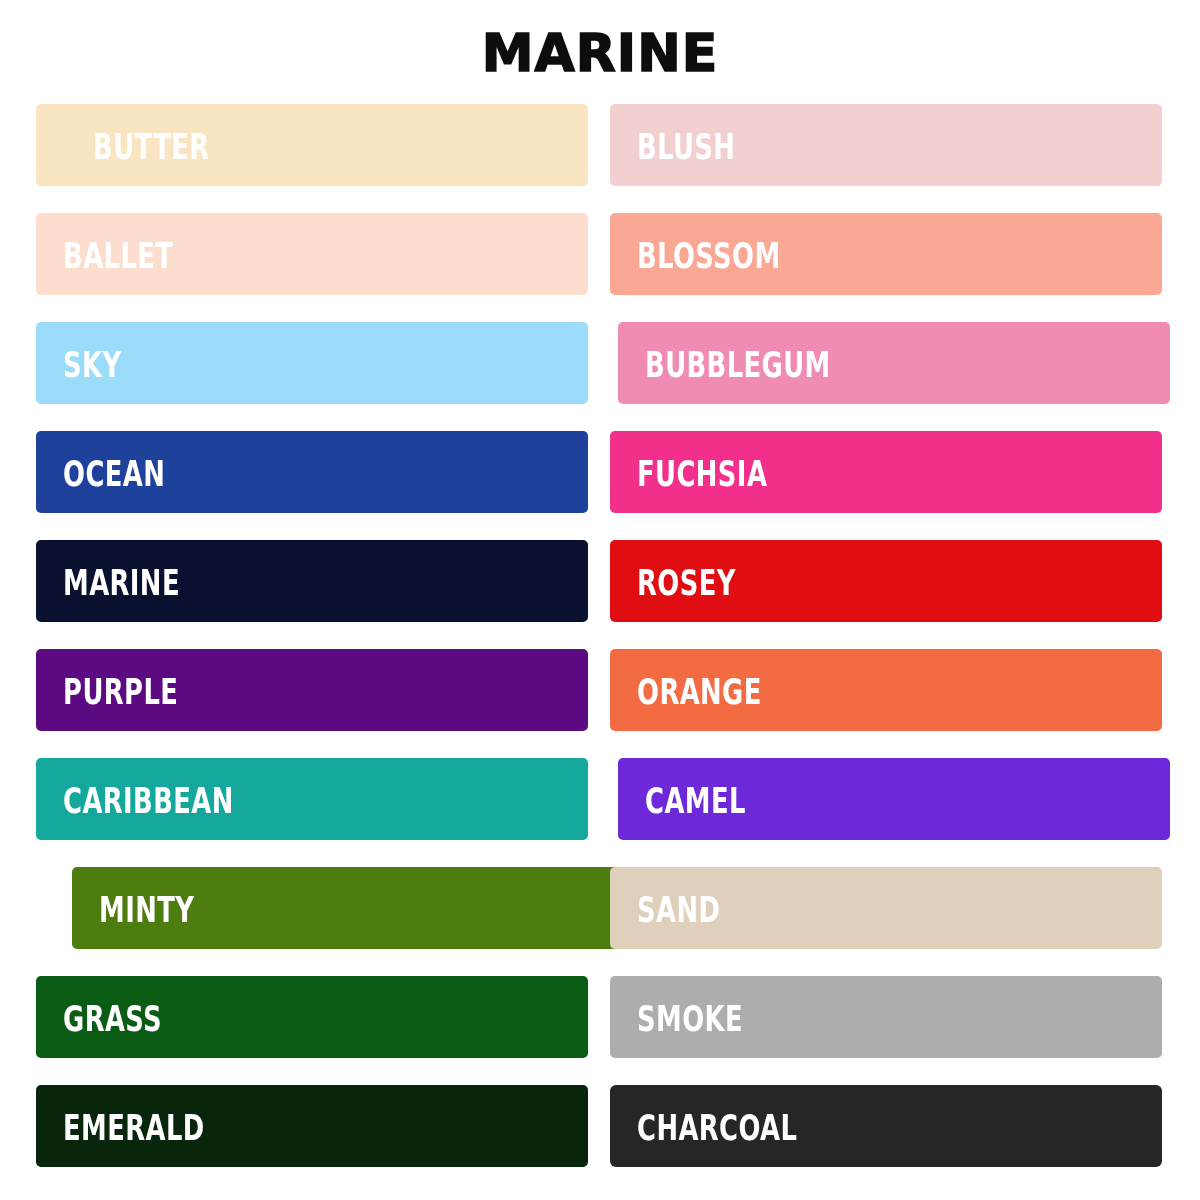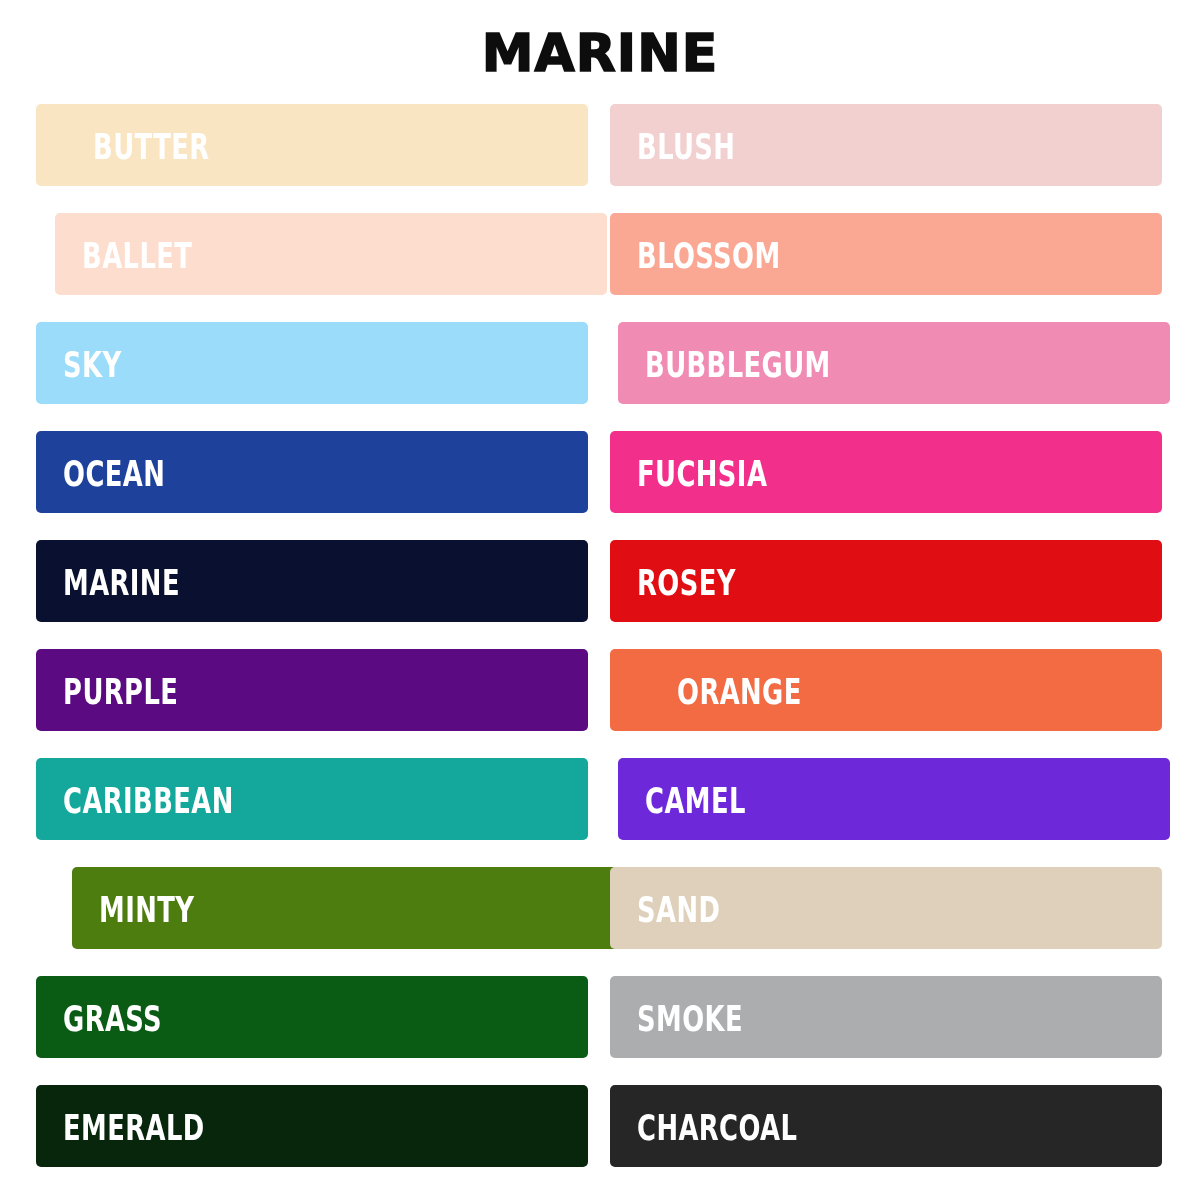--- a/index.html
+++ b/index.html
@@ -80,21 +80,21 @@
 
 <div class="page">
 
   <div class="page-title">MARINE</div>
 
   <div class="palette-grid">
 
   <div class="swatch" style="background-color: rgb(250, 229, 195); padding-left: 30px;">
         <span class="swatch-label">BUTTER</span>
       </div>
-      <div class="swatch" style="background-color: rgb(252, 221, 206); margin-left: 19px;">
+      <div class="swatch" style="background-color: rgb(252, 221, 206);">
         <span class="swatch-label">BALLET</span>
       </div>
       <div class="swatch" style="background-color: rgb(154, 220, 250);">
         <span class="swatch-label">SKY</span>
       </div>
       <div class="swatch" style="background-color: rgb(30, 66, 156);">
         <span class="swatch-label">OCEAN</span>
       </div>
       <div class="swatch" style="background-color: rgb(10, 17, 48);">
         <span class="swatch-label">MARINE</span>
@@ -122,30 +122,30 @@
       </div>
       <div class="swatch" style="background-color: rgb(240, 140, 180); margin-left: 8px;">
         <span class="swatch-label">BUBBLEGUM</span>
       </div>
       <div class="swatch" style="background-color: rgb(242, 48, 140);">
         <span class="swatch-label">FUCHSIA</span>
       </div>
       <div class="swatch" style="background-color: rgb(224, 14, 18);">
         <span class="swatch-label">ROSEY</span>
       </div>
-      <div class="swatch" style="background-color: rgb(242, 107, 67); padding-left: 40px;">
+      <div class="swatch" style="background-color: rgb(242, 107, 67);">
         <span class="swatch-label">ORANGE</span>
       </div>
       <div class="swatch" style="background-color: #6d28d9; margin-left: 8px;">
         <span class="swatch-label">CAMEL</span>
       </div>
       <div class="swatch" style="background-color: rgb(222, 208, 186); text-align: center;">
         <span class="swatch-label">SAND</span>
       </div>
       <div class="swatch" style="background-color: rgb(171, 173, 174);">
         <span class="swatch-label">SMOKE</span>
       </div>
-      <div class="swatch" style="background-color: rgb(38, 38, 38);">
+      <div class="swatch" style="background-color: rgb(38, 38, 38); border-radius: 6px;">
         <span class="swatch-label">CHARCOAL</span>
       </div>
     </div>
 
 </div>
 
 </body></html>

